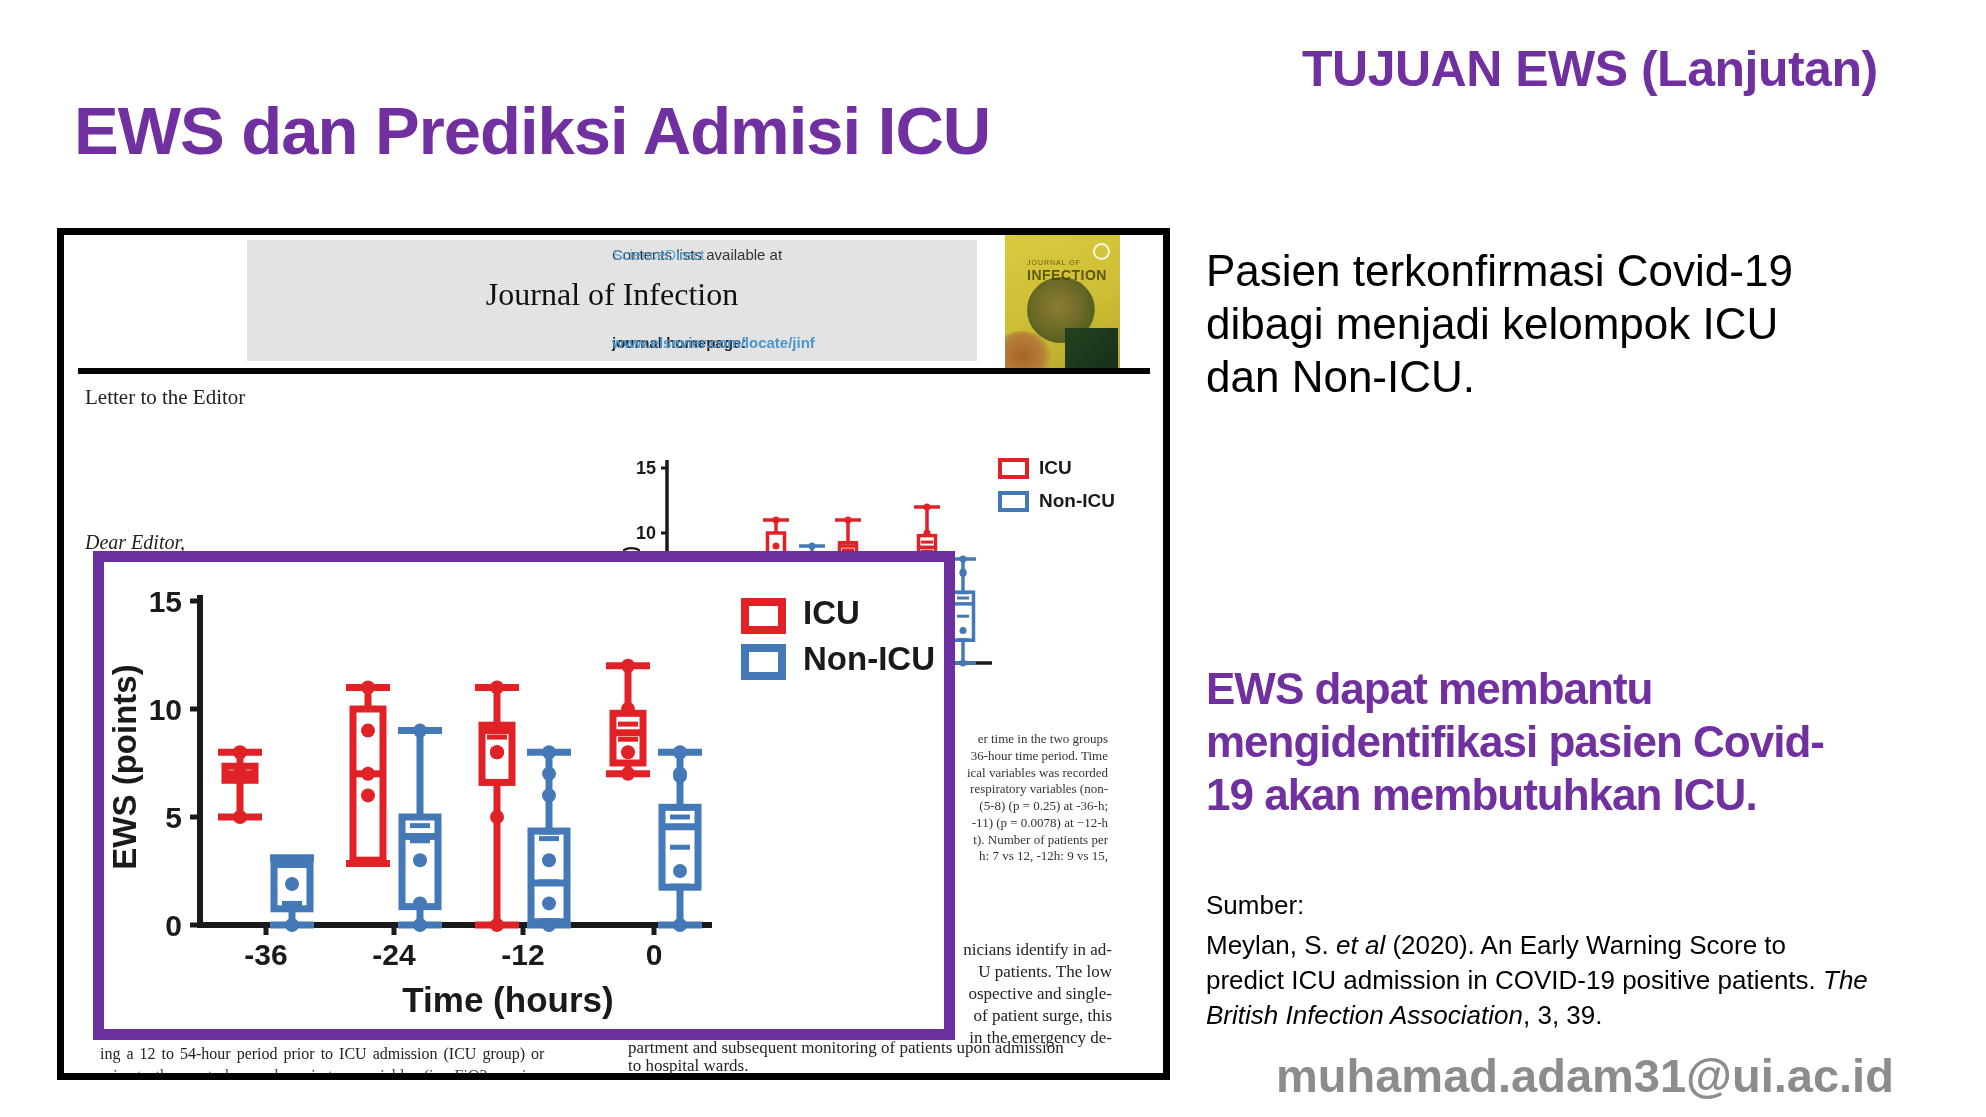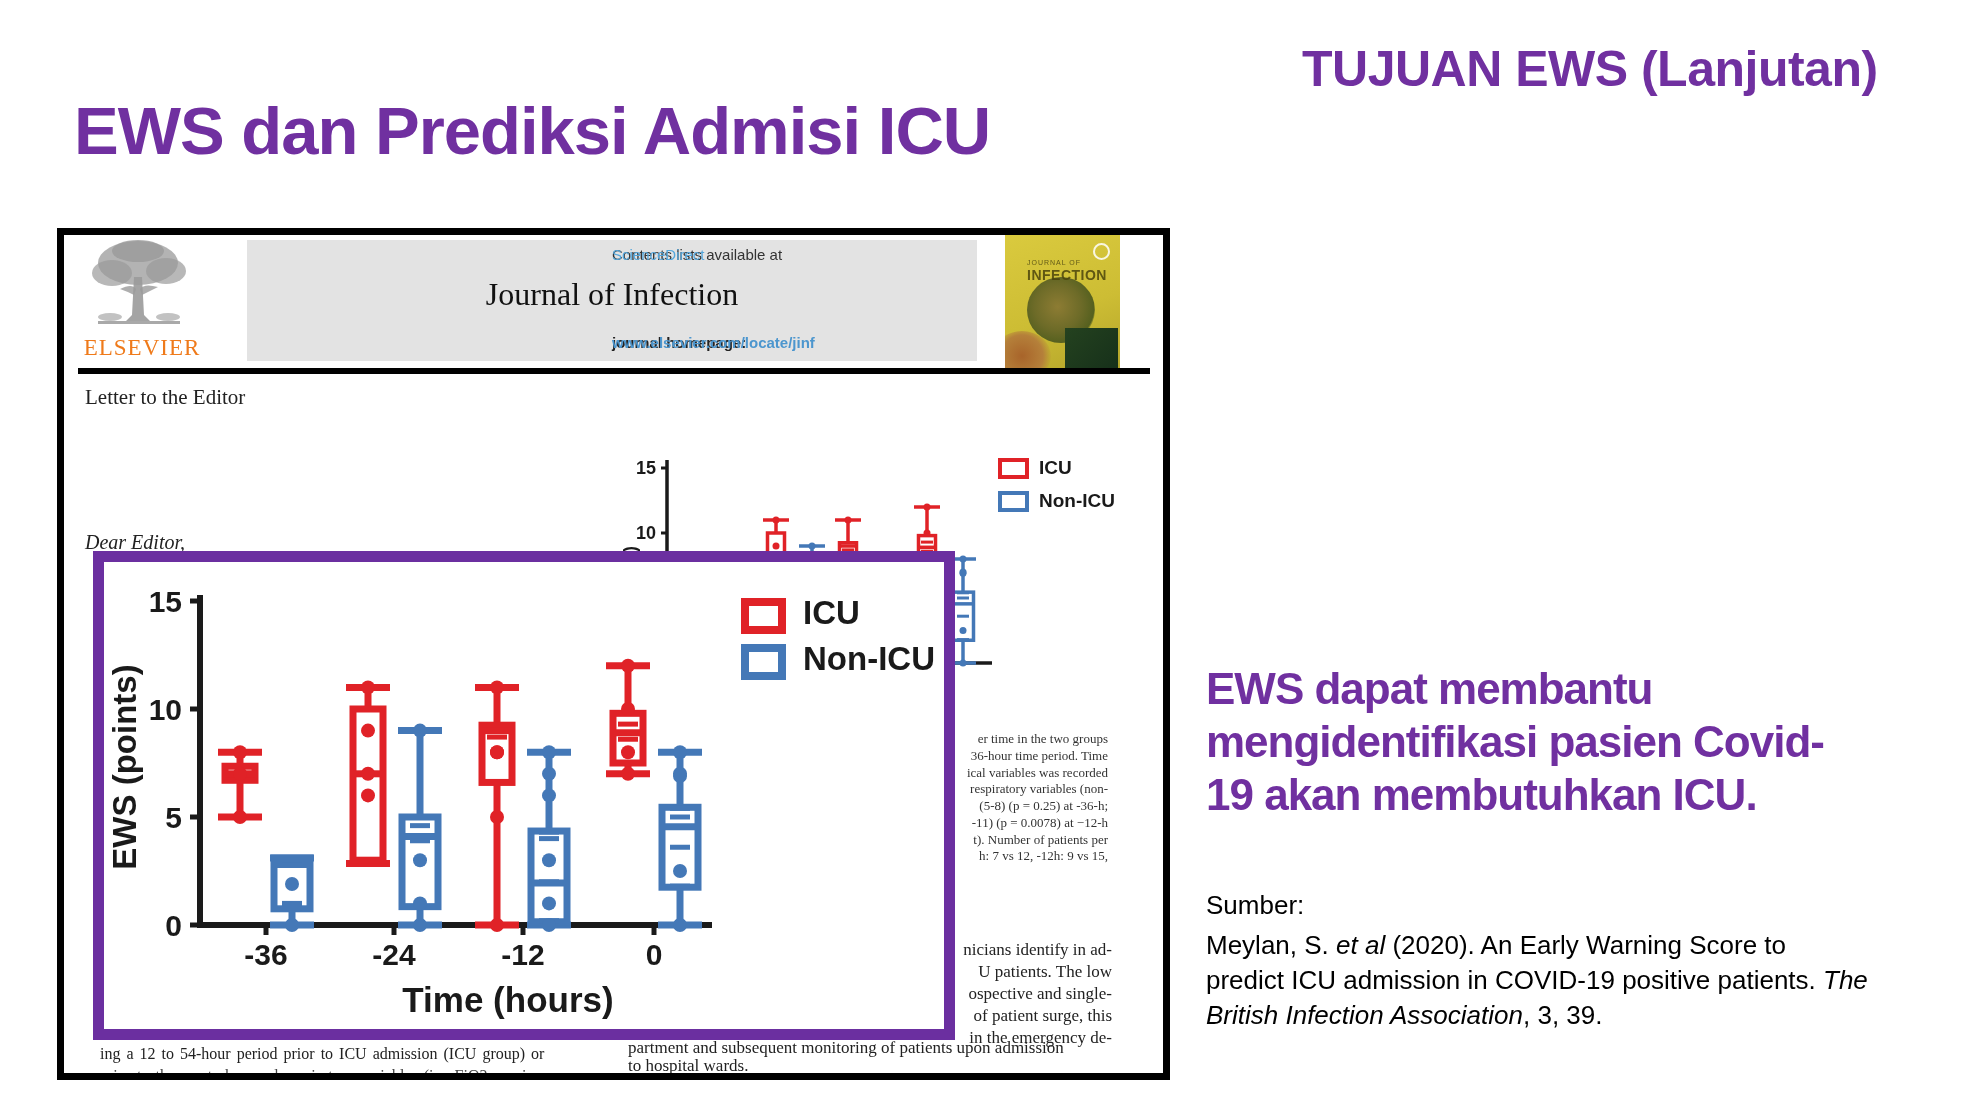--- a/index.html
+++ b/index.html
@@ -62,37 +62,20 @@
 </head>
 <body>
 
 <div id="slide">
 
   <div class="abs hdr-title">TUJUAN EWS (Lanjutan)</div>
   <div class="abs main-title">EWS dan Prediksi Admisi ICU</div>
 
   <div class="abs frame">
 
-    <div class="els-logo">
-      <svg width="118" height="96" viewBox="0 0 118 96">
-        <g fill="#9a9a9a">
-          <ellipse cx="58" cy="26" rx="40" ry="22" opacity="0.75"></ellipse>
-          <ellipse cx="32" cy="36" rx="20" ry="13" opacity="0.7"></ellipse>
-          <ellipse cx="86" cy="34" rx="20" ry="13" opacity="0.7"></ellipse>
-          <ellipse cx="58" cy="14" rx="26" ry="11" opacity="0.8"></ellipse>
-          <path d="M54 40 L62 40 L64 78 L70 84 L46 84 L52 78 Z" opacity="0.9"></path>
-          <path d="M40 52 Q52 46 56 52 L54 58 Q46 54 40 52 Z" opacity="0.8"></path>
-          <path d="M78 50 Q64 46 60 52 L62 58 Q70 54 78 50 Z" opacity="0.8"></path>
-          <rect x="18" y="84" width="82" height="3" opacity="0.85"></rect>
-          <ellipse cx="30" cy="80" rx="12" ry="4" opacity="0.6"></ellipse>
-          <ellipse cx="88" cy="80" rx="12" ry="4" opacity="0.6"></ellipse>
-        </g>
-      </svg>
-      <div class="els-word">ELSEVIER</div>
-    </div>
 
     <div class="jheader">
       <div class="jh-line1">
           <span>Contents lists available at </span>
           <span class="link-sd">ScienceDirect</span>
         </div>
       <div class="jh-name">Journal of Infection</div>
       <div class="jh-line3">
           <span>journal homepage: </span>
           <span class="link-url">www.elsevier.com/locate/jinf</span>
@@ -378,25 +361,29 @@
         <circle cx="576" cy="213.95999999999998" r="7" fill="#4478B7"></circle>
         <circle cx="576" cy="309" r="7" fill="#4478B7"></circle>
         <circle cx="576" cy="363" r="7" fill="#4478B7"></circle>
         <rect x="641" y="40" width="37" height="28" fill="#fff" stroke="#E02227" stroke-width="8"></rect>
         <text x="699" y="62.400000000000006" font-size="33" font-weight="600" fill="#1a1a1a" font-family="&quot;Liberation Sans&quot;,sans-serif">ICU</text>
         <rect x="641" y="86" width="37" height="28" fill="#fff" stroke="#4478B7" stroke-width="8"></rect>
         <text x="699" y="108.4" font-size="33" font-weight="600" fill="#1a1a1a" font-family="&quot;Liberation Sans&quot;,sans-serif">Non-ICU</text>
       </svg>
   </div>
 
+  <div class="abs para p1">Pasien terkonfirmasi Covid-19
+dibagi menjadi kelompok ICU
+dan Non-ICU.</div>
   <div class="abs para p3">EWS dapat membantu
 mengidentifikasi pasien Covid-
 19 akan membutuhkan ICU.</div>
 
   <div class="abs src-label">Sumber:</div>
   <div class="abs citation">
     <div class="cit-line"><span>Meylan, S. </span><span style="font-style: italic;">et al</span><span> (2020). An Early Warning Score to</span></div>
     <div class="cit-line"><span>predict ICU admission in COVID-19 positive patients. </span><span style="font-style: italic;">The</span></div>
     <div class="cit-line"><span style="font-style: italic;">British Infection Association</span><span>, 3, 39.</span></div>
   </div>
 
+  <div class="abs email">muhamad.adam31@ui.ac.id</div>
 
 </div>
 
 </body></html>

